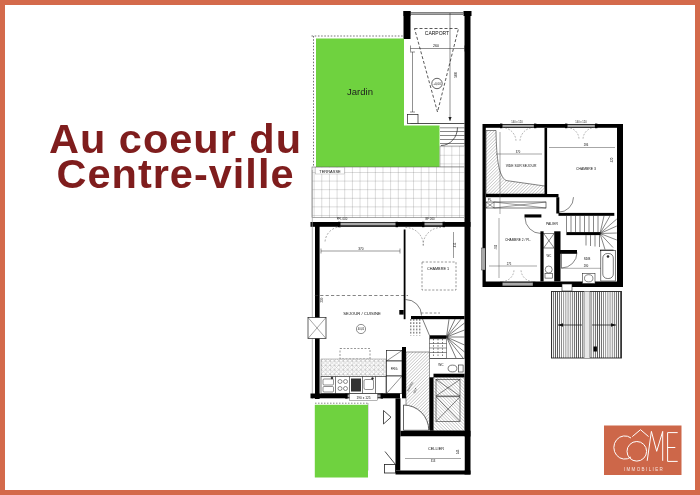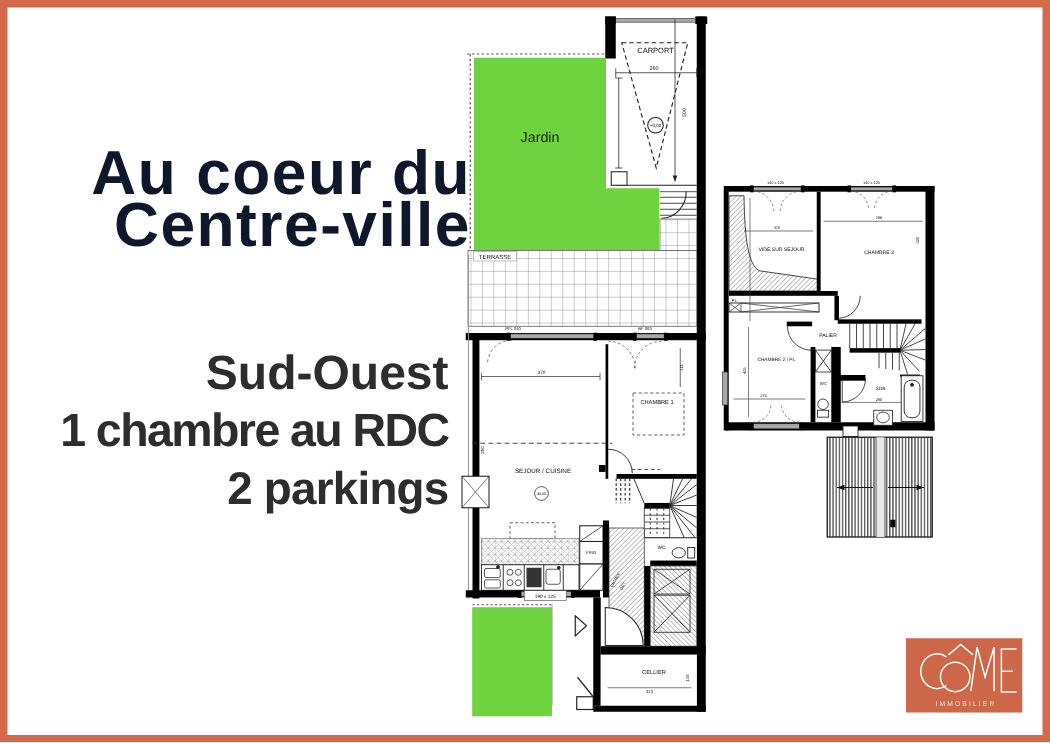--- a/index.html
+++ b/index.html
@@ -1,27 +1,26 @@
 <!DOCTYPE html>
 <html><head>
 <meta charset="utf-8">
 <style>
   html,body{margin:0;padding:0;background:#fff;}
   #page{position:relative;width:700px;height:495px;overflow:hidden;background:#fff;
         font-family:"Liberation Sans",sans-serif;}
-  .headline{position:absolute;color:#0f172a;font-weight:bold;text-align:right;}
+  .headline{position:absolute;color:#7f1d1d;font-weight:bold;text-align:center;margin-top:24px;}
   .sub{position:absolute;color:#2d2d2d;font-weight:bold;text-align:right;}
 </style>
 </head>
 <body>
 <div id="page">
 
   <div class="headline" style="left:37px;top:97px;width:277px;font-size:41.5px;line-height:35px;letter-spacing:1px;">Au&nbsp;coeur&nbsp;du<br>Centre-ville</div>
 
-  <div class="sub" style="left:20px;top:229px;width:279px;font-size:32px;line-height:38px;">Sud-Ouest<br><span style="font-size:31px;letter-spacing:-1.05px">1&nbsp;chambre&nbsp;au&nbsp;RDC</span><br><span style="font-size:30.5px;letter-spacing:-0.5px">2&nbsp;parkings</span></div>
 
   <svg width="700" height="495" viewBox="0 0 700 495" style="position:absolute;left:0;top:0;">
     <defs>
       <pattern id="hatch1" width="2.3" height="2.3" patternUnits="userSpaceOnUse" patternTransform="rotate(45)">
         <rect width="2.3" height="2.3" fill="#fff"></rect>
           <line x1="0" y1="0" x2="0" y2="2.3" stroke="#555" stroke-width="0.5"></line>
       </pattern>
       <pattern id="hatch2" width="2.3" height="2.3" patternUnits="userSpaceOnUse" patternTransform="rotate(-45)">
         <rect width="2.3" height="2.3" fill="#fff"></rect>
           <line x1="0" y1="0" x2="0" y2="2.3" stroke="#555" stroke-width="0.5"></line>

